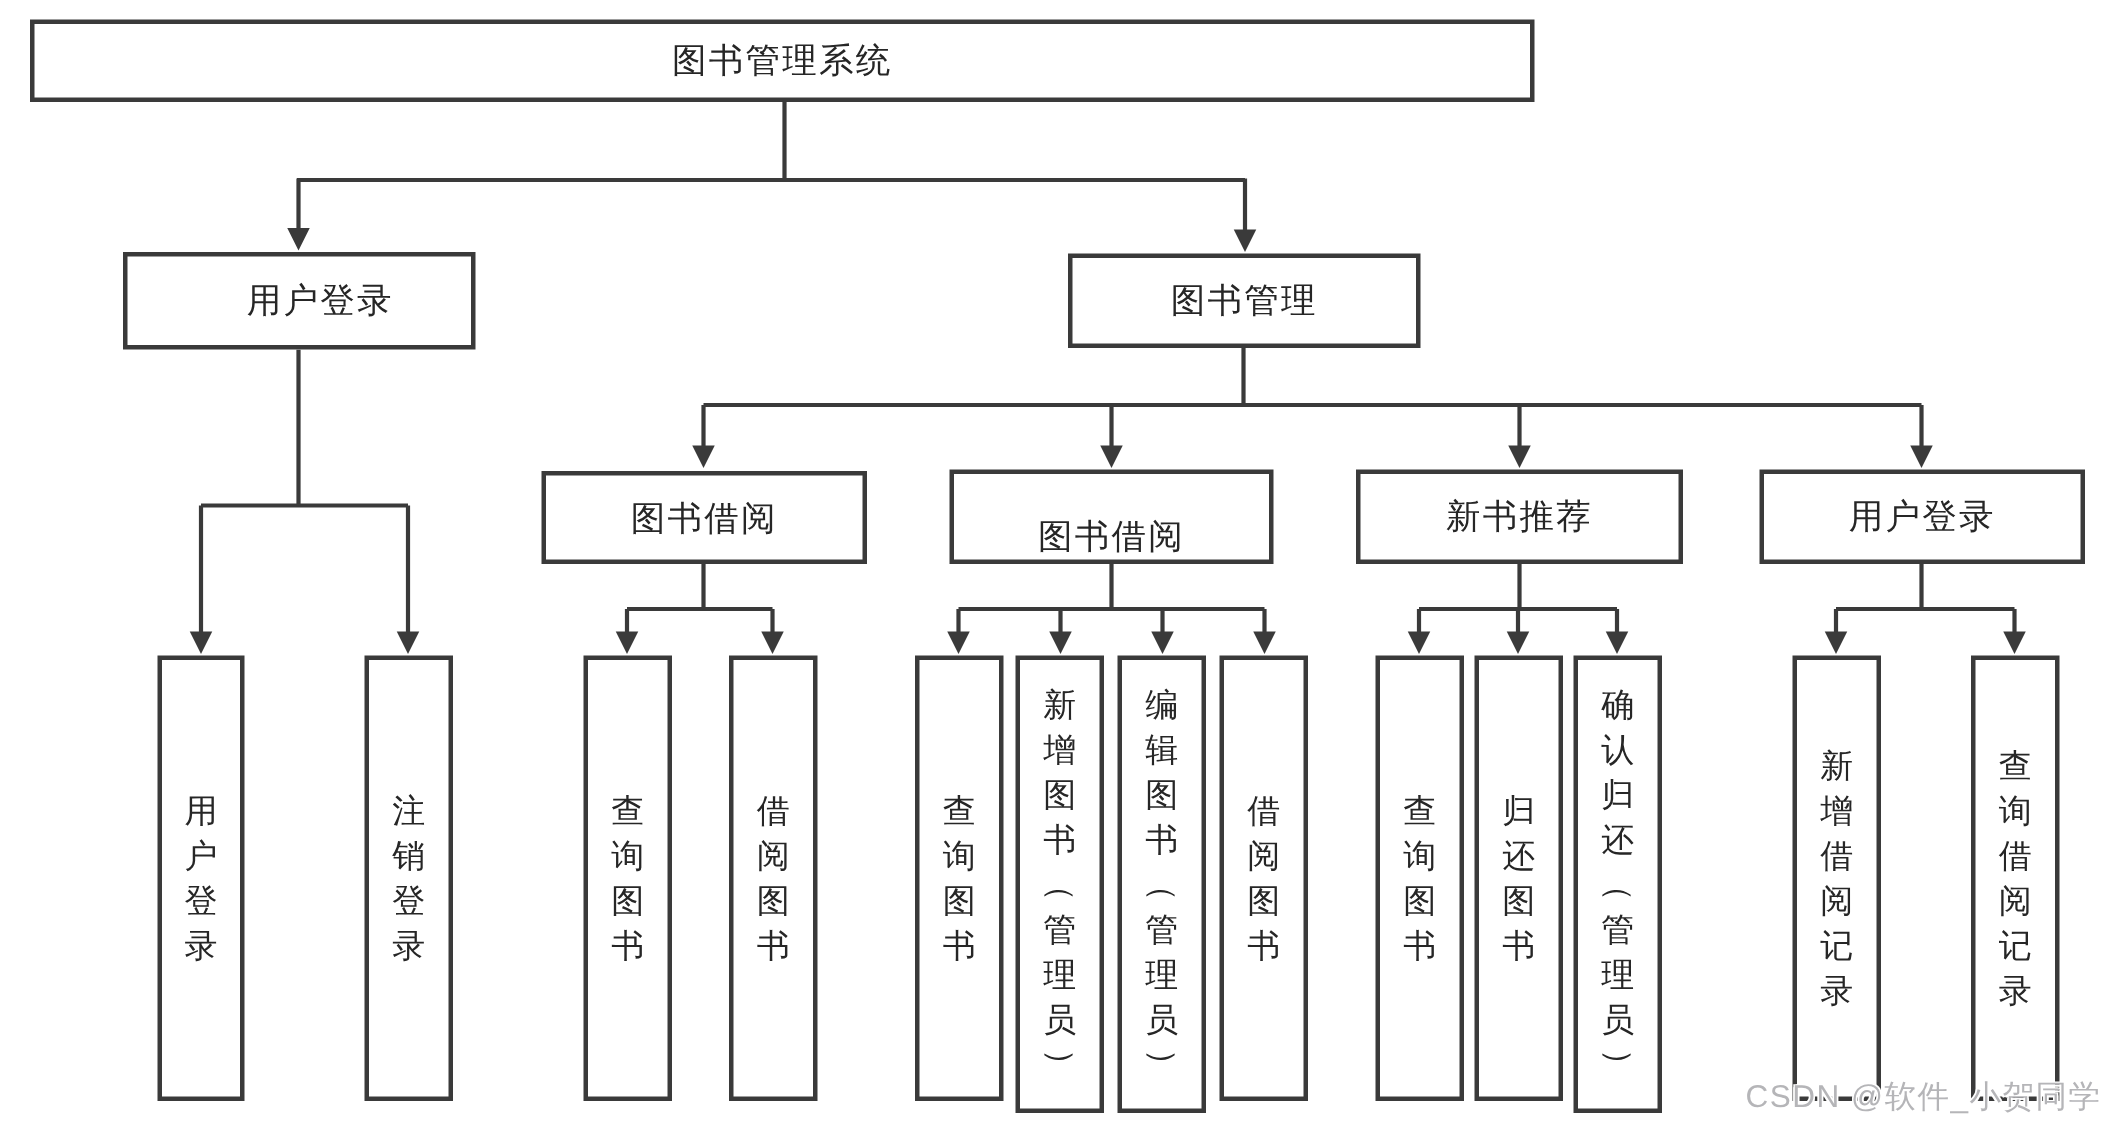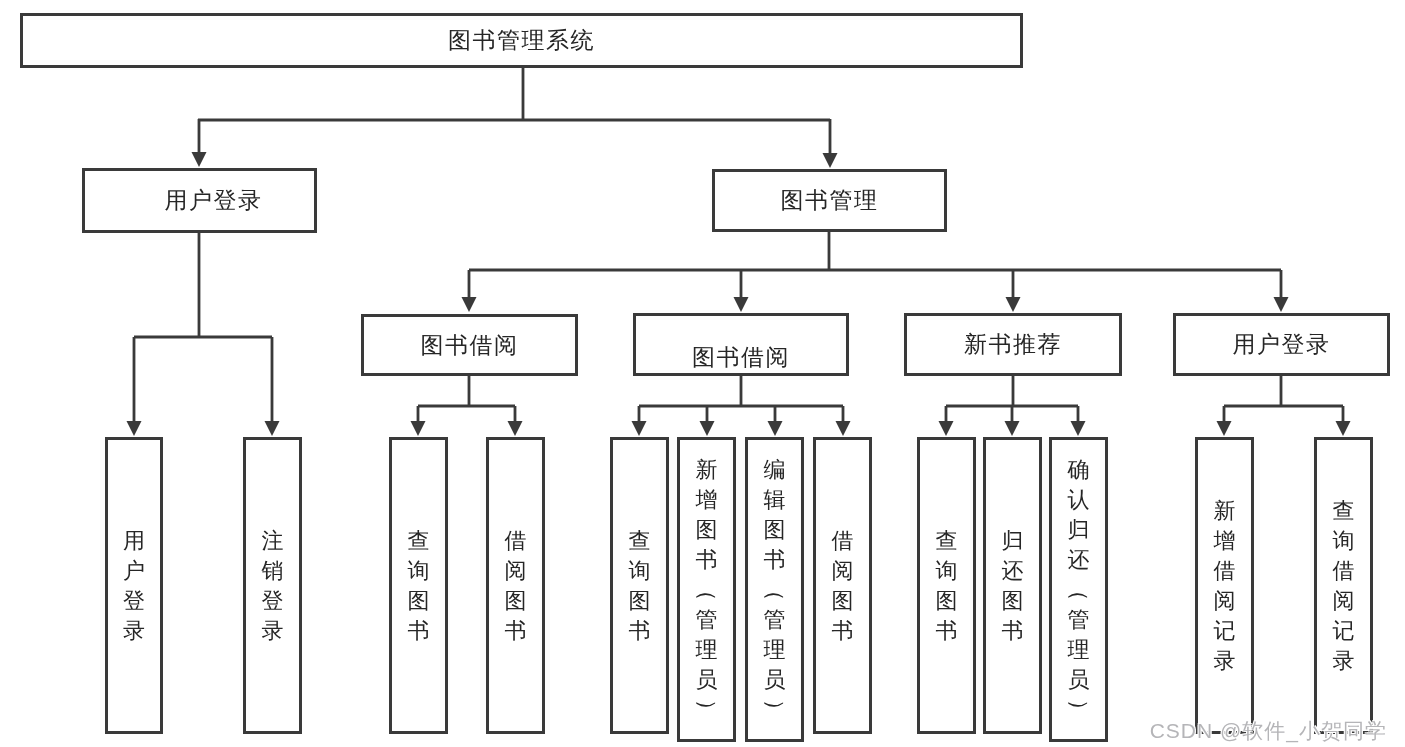--- a/index.html
+++ b/index.html
@@ -13,21 +13,21 @@
     box-sizing:border-box;display:flex;align-items:center;justify-content:center;
     color:#262626;
   }
   .hbox{font-size:23px;letter-spacing:1.5px;}
   .vbox{top:437px;width:59px;height:297px;flex-direction:column;}
   .vbox.tall{height:305px;}
   .v-label{display:flex;flex-direction:column;align-items:center;}
   .vch{display:block;font-size:22px;line-height:30px;text-align:center;}
   .vch.rot{transform:rotate(90deg);}
   .watermark{
-    position:absolute;right:18px;bottom:2px;font-size:21px;color:#b5b5b8;
+    position:absolute;right:4px;bottom:2px;font-size:21px;color:#b5b5b8;
     letter-spacing:1px;
     text-shadow:1px 1px 0 #ffffff,-1px -1px 0 #ffffff,1px -1px 0 #ffffff,-1px 1px 0 #ffffff;
   }
 </style>
 </head>
 <body>
 
 <div class="stage">
 
   <svg class="connectors" id="connectors" width="1405" height="747">

